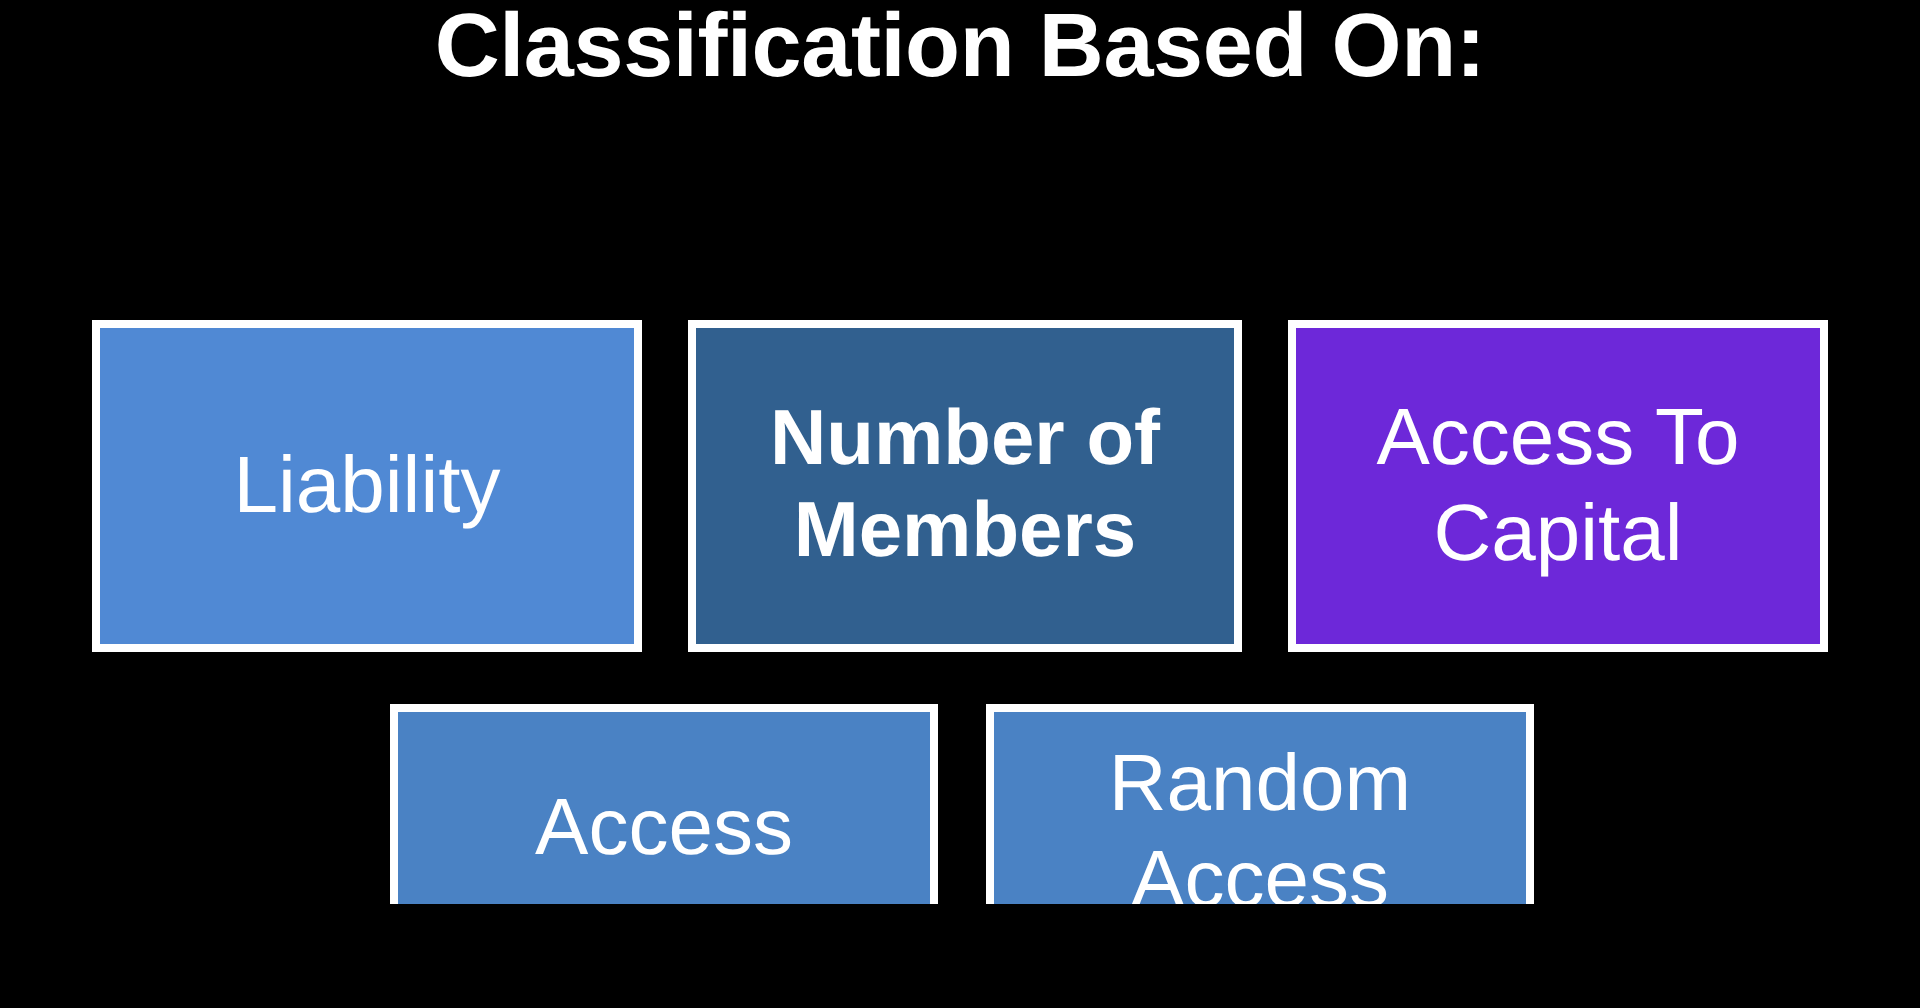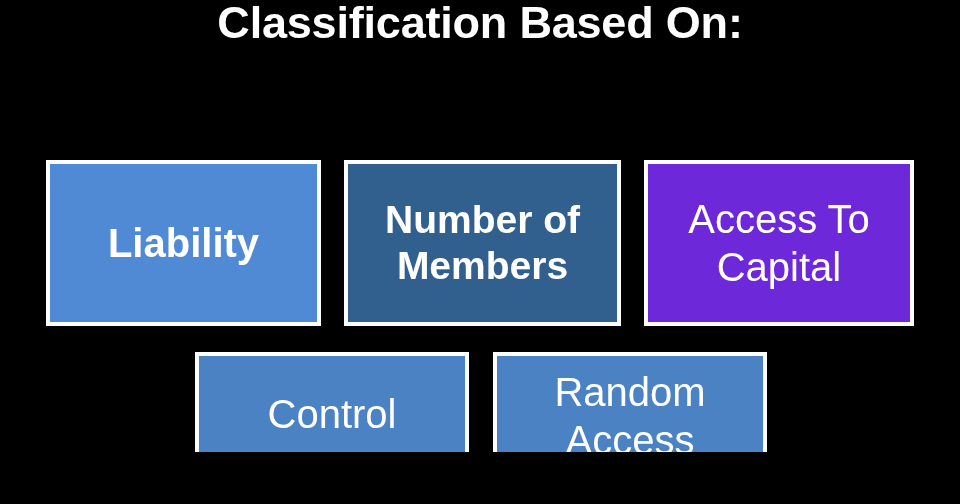--- a/index.html
+++ b/index.html
@@ -46,21 +46,21 @@
   }
   
   #node-liability {
     left: 46px;
     top: 160px;
     width: 275px;
     height: 166px;
     background: #5089D4;
     font-size: 40px;
     line-height: 48px;
-    font-weight: bold;
+    font-weight: normal;
   }
   #node-number-of-members {
     left: 344px;
     top: 160px;
     width: 277px;
     height: 166px;
     background: #31608F;
     font-size: 39px;
     line-height: 46px;
     font-weight: bold;
@@ -114,20 +114,20 @@
 
   <div class="node" id="node-number-of-members">
     <span class="label">Number of Members</span>
   </div>
 
   <div class="node" id="node-access-to-capital">
     <span class="label">Access To Capital</span>
   </div>
 
   <div class="node" id="node-control">
-    <span class="label">Control</span>
+    <span class="label">Access</span>
   </div>
 
   <div class="node" id="node-random-types">
     <span class="label">Random Access</span>
   </div>
 
 </div>
 
 </body></html>

